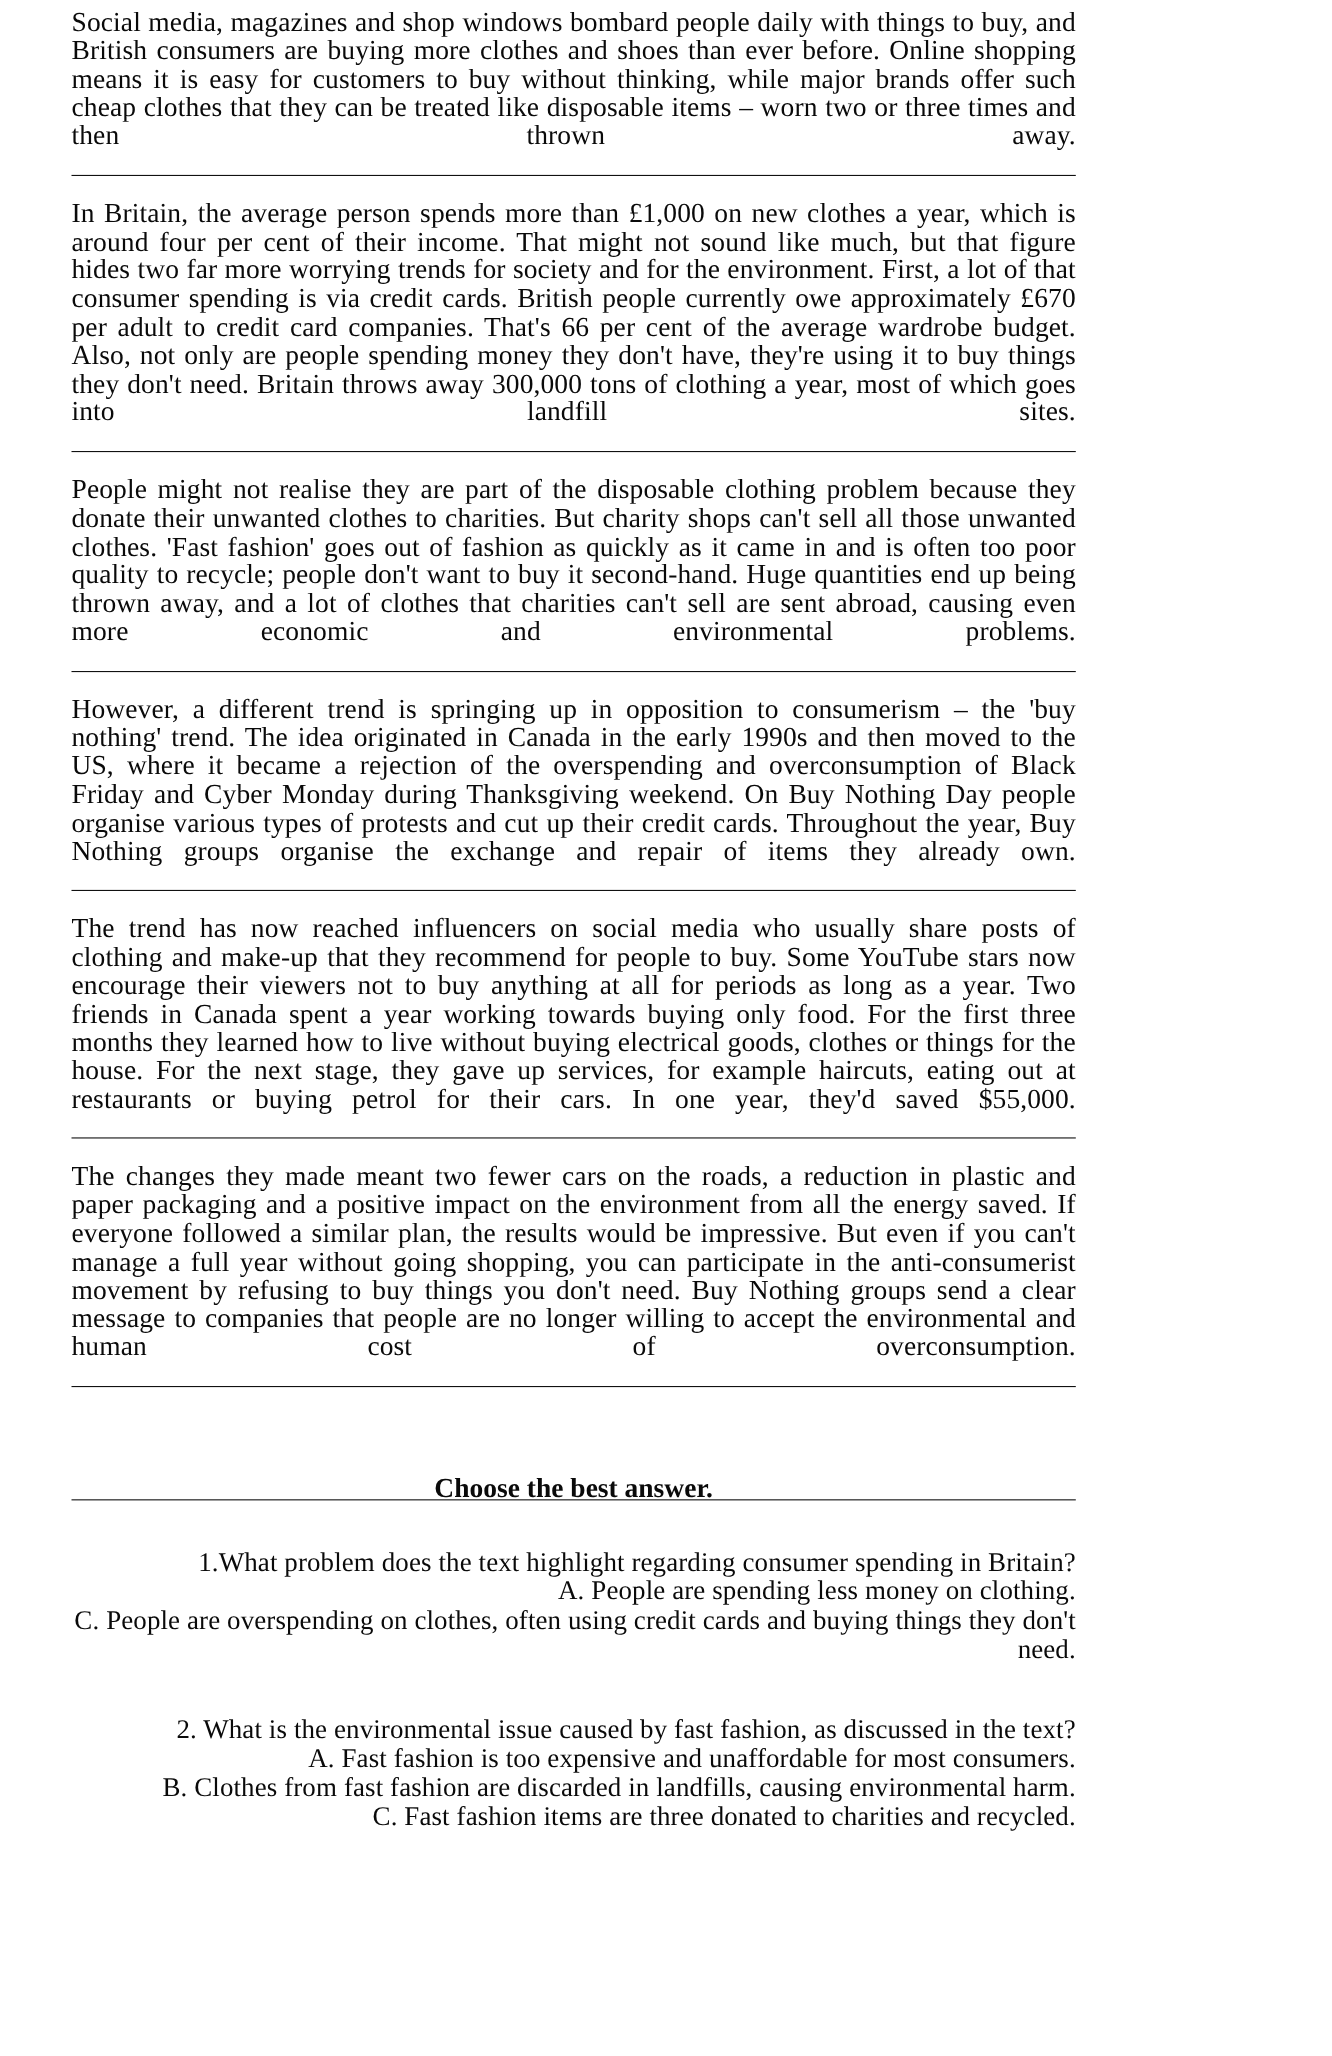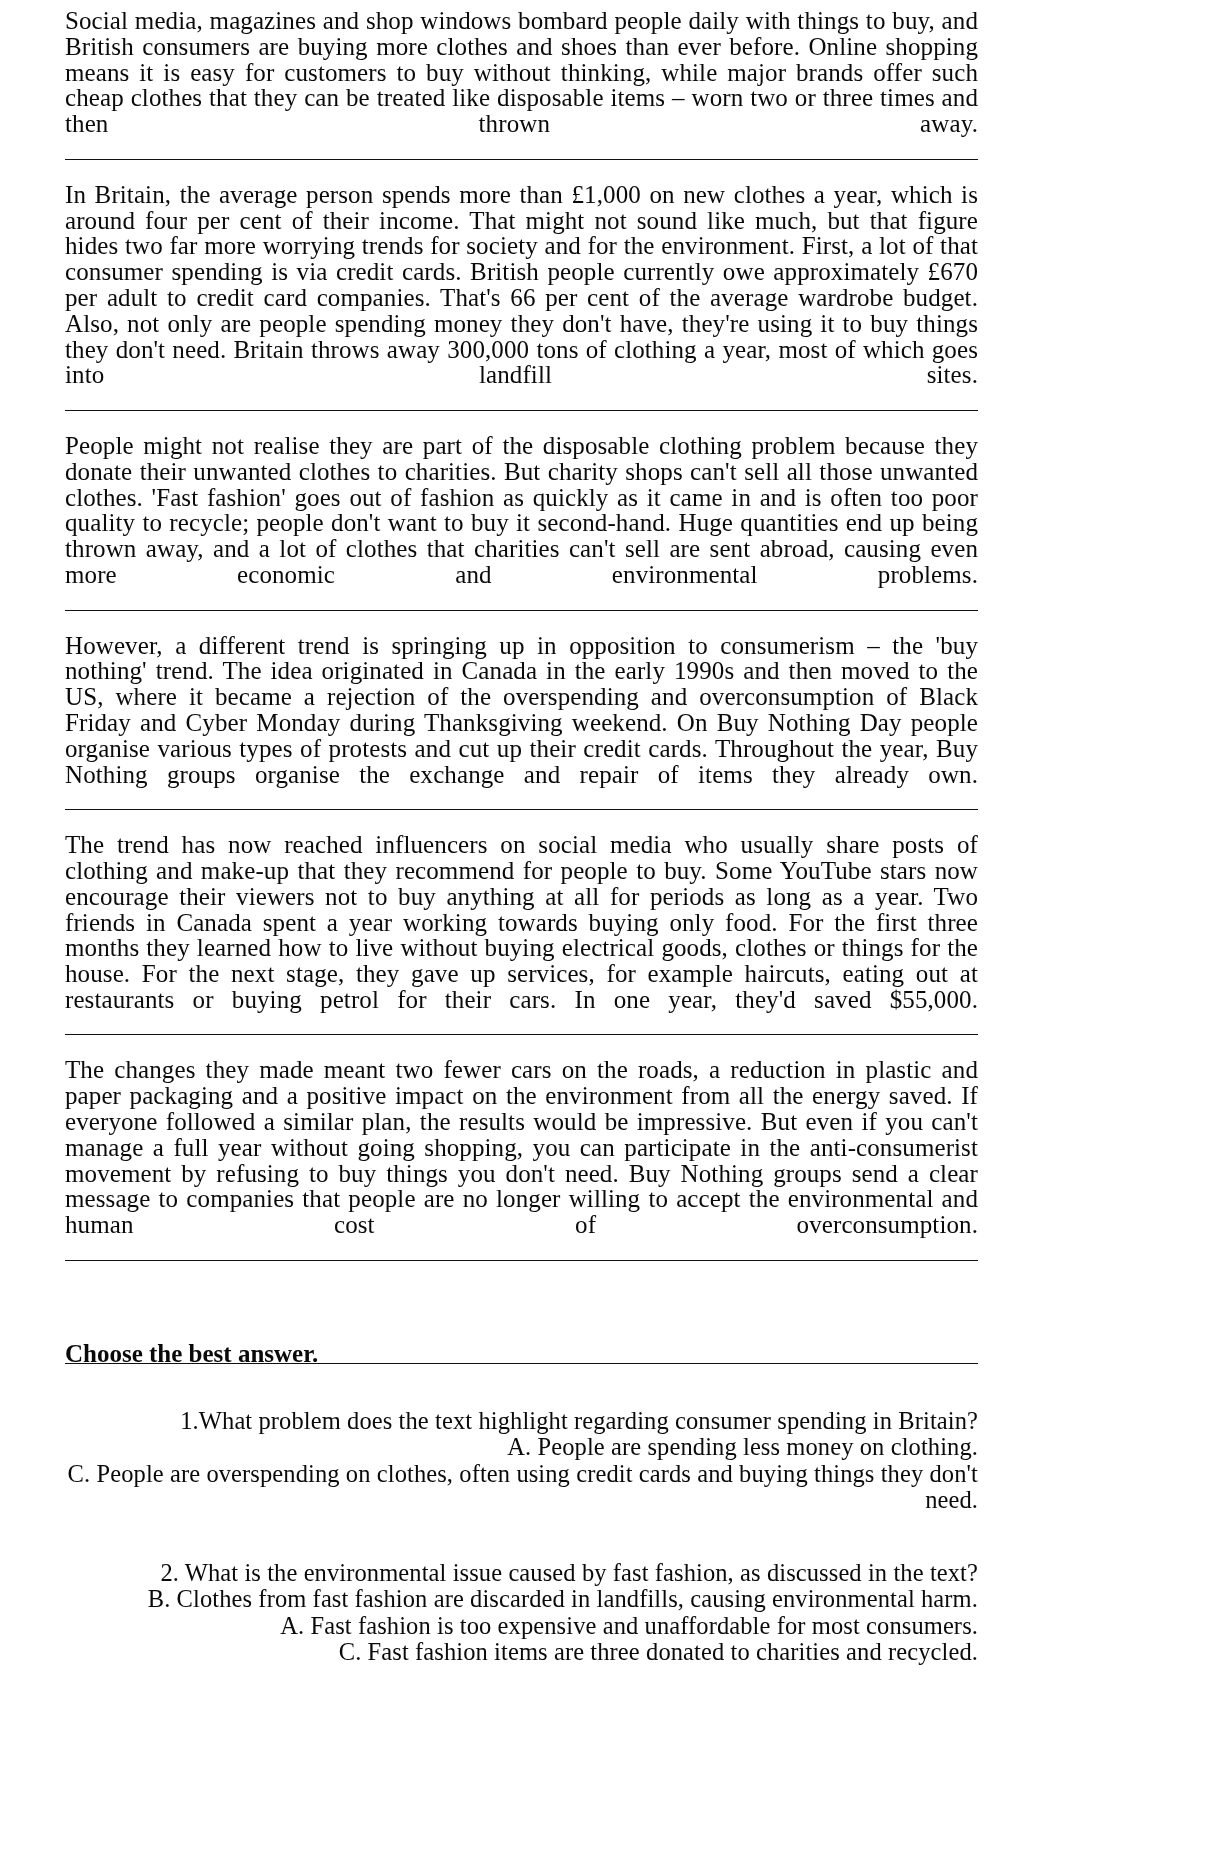--- a/index.html
+++ b/index.html
@@ -55,21 +55,21 @@
 
   .heading-block {
     position: relative;
     margin: 0 0 0 0;
   }
   .heading {
     margin: 0;
     font-size: 25px;
     line-height: 26px;
     font-weight: bold;
-    text-align: left;
+    text-align: center;
   }
 
   .questions {
     margin-top: 44px;
   }
   .qgroup {
     margin: 0 0 46px 0;
   }
   .qline {
     margin: 0;
@@ -124,20 +124,20 @@
   <div class="questions">
 
     <div class="qgroup">
       <p class="qline">1.What problem does the text highlight regarding consumer spending in Britain?</p>
       <p class="qline">A. People are spending less money on clothing.</p>
       <p class="qline">C. People are overspending on clothes, often using credit cards and buying things they don't need.</p>
     </div>
 
     <div class="qgroup">
       <p class="qline">2. What is the environmental issue caused by fast fashion, as discussed in the text?</p>
+      <p class="qline">A. Fast fashion is too expensive and unaffordable for most consumers.</p>
       <p class="qline">B. Clothes from fast fashion are discarded in landfills, causing environmental harm.</p>
-      <p class="qline">A. Fast fashion is too expensive and unaffordable for most consumers.</p>
       <p class="qline">C. Fast fashion items are three donated to charities and recycled.</p>
     </div>
 
   </div>
 
 </div>
 
 </body></html>

